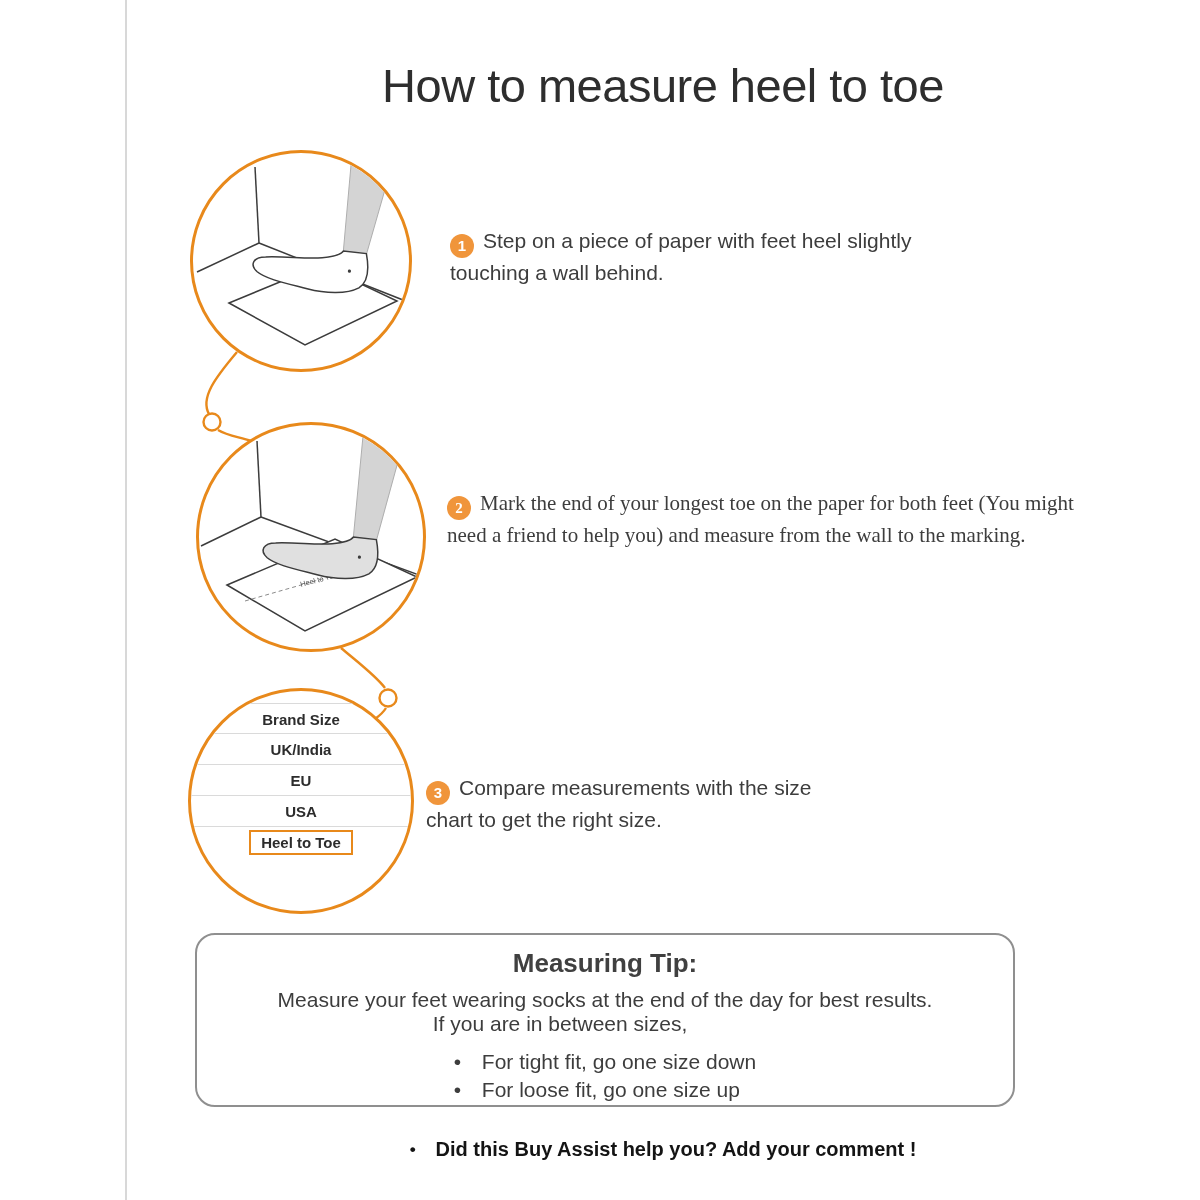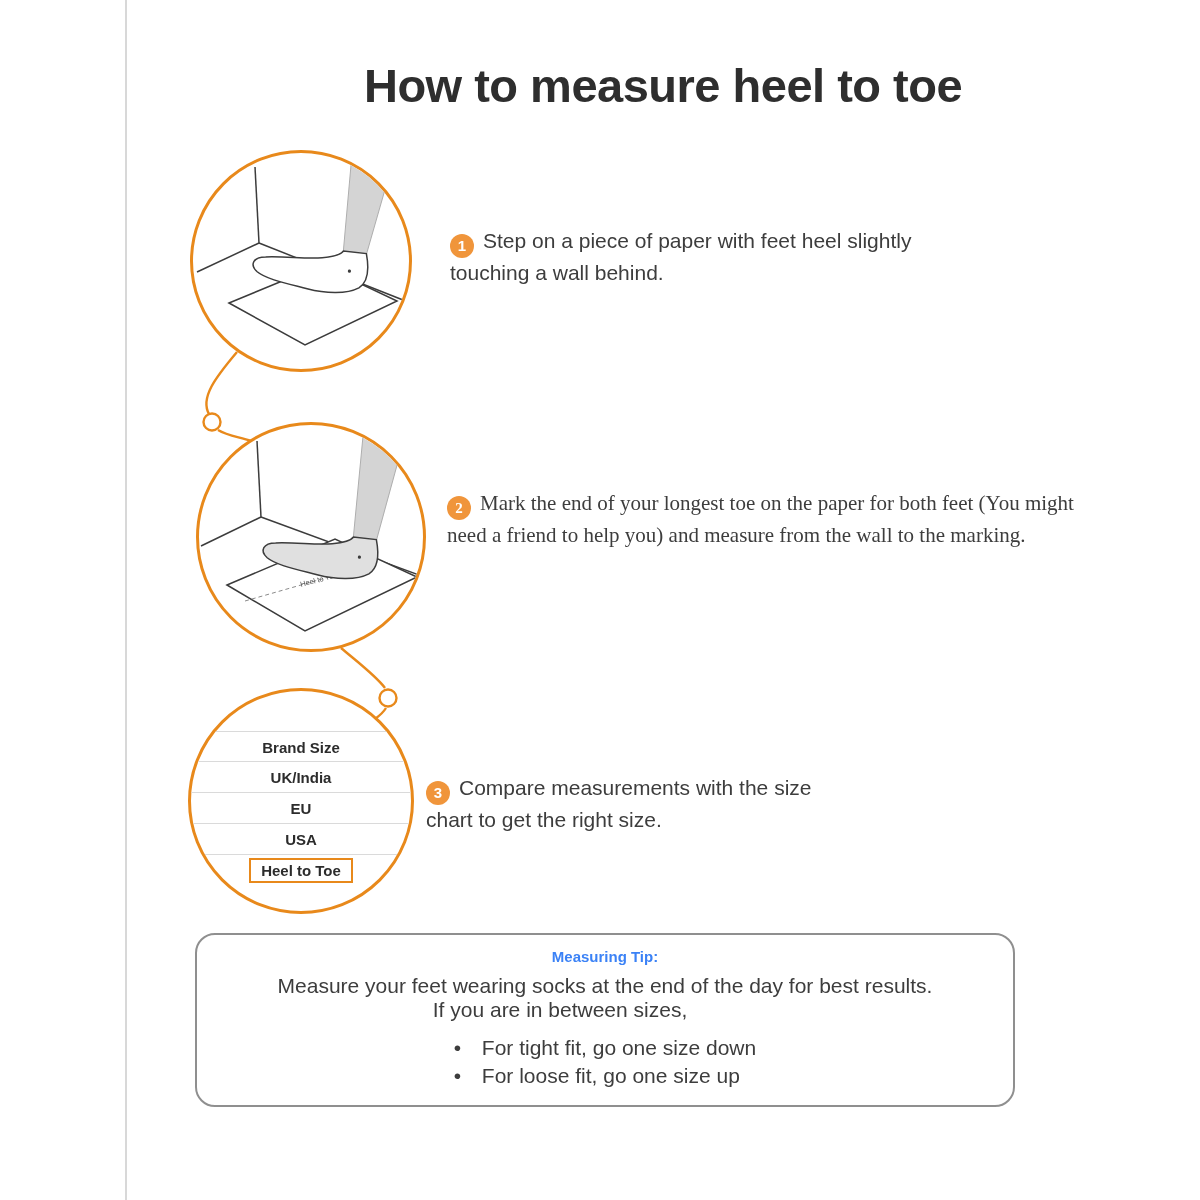--- a/index.html
+++ b/index.html
@@ -1,36 +1,36 @@
 <!DOCTYPE html>
 <html><head>
 <meta charset="utf-8">
 <style>
   * { margin:0; padding:0; box-sizing:border-box; }
   html,body { width:1200px; height:1200px; background:#ffffff; font-family:"Liberation Sans", sans-serif; }
   .canvas { position:relative; width:1200px; height:1200px; background:#fff; overflow:hidden; }
   .left-rule { position:absolute; left:125px; top:0; width:2px; height:1200px; background:#d8d8d8; }
-  .title { position:absolute; left:126px; right:0; top:58px; text-align:center; font-size:47px; font-weight:700; color:#2e2e2e; letter-spacing:-0.5px; }
+  .title { position:absolute; left:126px; right:0; top:58px; text-align:center; font-size:47px; font-weight:400; color:#2e2e2e; letter-spacing:-0.5px; }
   .connectors { position:absolute; left:0; top:0; pointer-events:none; }
   .circle { position:absolute; border:3px solid #E8891B; border-radius:50%; background:#fff; overflow:hidden; }
   .c1 { left:190px; top:150px; width:222px; height:222px; }
   .c2 { left:196px; top:422px; width:230px; height:230px; }
   .c3 { left:188px; top:688px; width:226px; height:226px; }
   .step { position:absolute; font-size:21px; line-height:30px; color:#3d3d3d; }
   .s1 { left:450px; top:226px; width:510px; }
   .s2 { left:447px; top:488px; width:640px;font-family:Liberation Serif, serif; }
   .s3 { left:426px; top:773px; width:420px; }
   .badge { display:inline-block; width:24px; height:24px; border-radius:50%; background:#F0953B; color:#fff; font-size:15px; font-weight:700; line-height:24px; text-align:center; margin-right:9px; vertical-align:-3px; }
   .chart-inner { position:absolute; left:0; top:12px; right:0; }
   .chart-row { height:31px; line-height:31px; text-align:center; font-size:15px; font-weight:700; color:#2c2c2c; border-bottom:1px solid #dadada; }
-  .chart-row.first { border-top:1px solid #dadada;margin-top:28px; }
+  .chart-row.first { border-top:1px solid #dadada; }
   .chart-row.last { border-bottom:none; }
   .heel-box { display:inline-block; border:2px solid #E8891B; line-height:21px; padding:0 10px; margin-top:3px; background:#fff; }
   .tip-box { position:absolute; left:195px; top:933px; width:820px; height:174px; border:2px solid #8f8f8f; border-radius:20px; text-align:center; padding-top:13px; color:#3d3d3d; background:#fff; }
-  .tip-title { font-size:15px; font-weight:700; color:#3b82f6; }
+  .tip-title { font-size:26px; font-weight:700; color:#404040; }
   .tip-line1 { font-size:21px; margin-top:9px; }
   .tip-line2 { font-size:21px; transform:translateX(-45px); }
   .tip-bullets { display:inline-block; text-align:left; margin-top:12px; font-size:21px; }
   .tip-bullet-row { line-height:28px; }
   .tip-bullet-row .dot { display:inline-block; width:28px; }
   .footer-note { position:absolute; left:126px; right:0; top:1138px; text-align:center; font-size:20px; font-weight:700; color:#141414; }
   .footer-note .dot { margin-right:20px; font-size:17px; vertical-align:1px; }
 </style>
 </head>
 <body>
@@ -113,14 +113,17 @@
     <div class="tip-line1">Measure your feet wearing socks at the end of the day for best results.</div>
     <div class="tip-line2">If you are in between sizes,</div>
     <div>
       <div class="tip-bullets">
         <div class="tip-bullet-row"><span class="dot">•</span><span>For tight fit, go one size down</span></div>
         <div class="tip-bullet-row"><span class="dot">•</span><span>For loose fit, go one size up</span></div>
       </div>
     </div>
   </div>
 
+  <div class="footer-note">
+    <span class="dot">•</span><span>Did this Buy Assist help you? Add your comment !</span>
+  </div>
 
 </div>
 
 </body></html>

